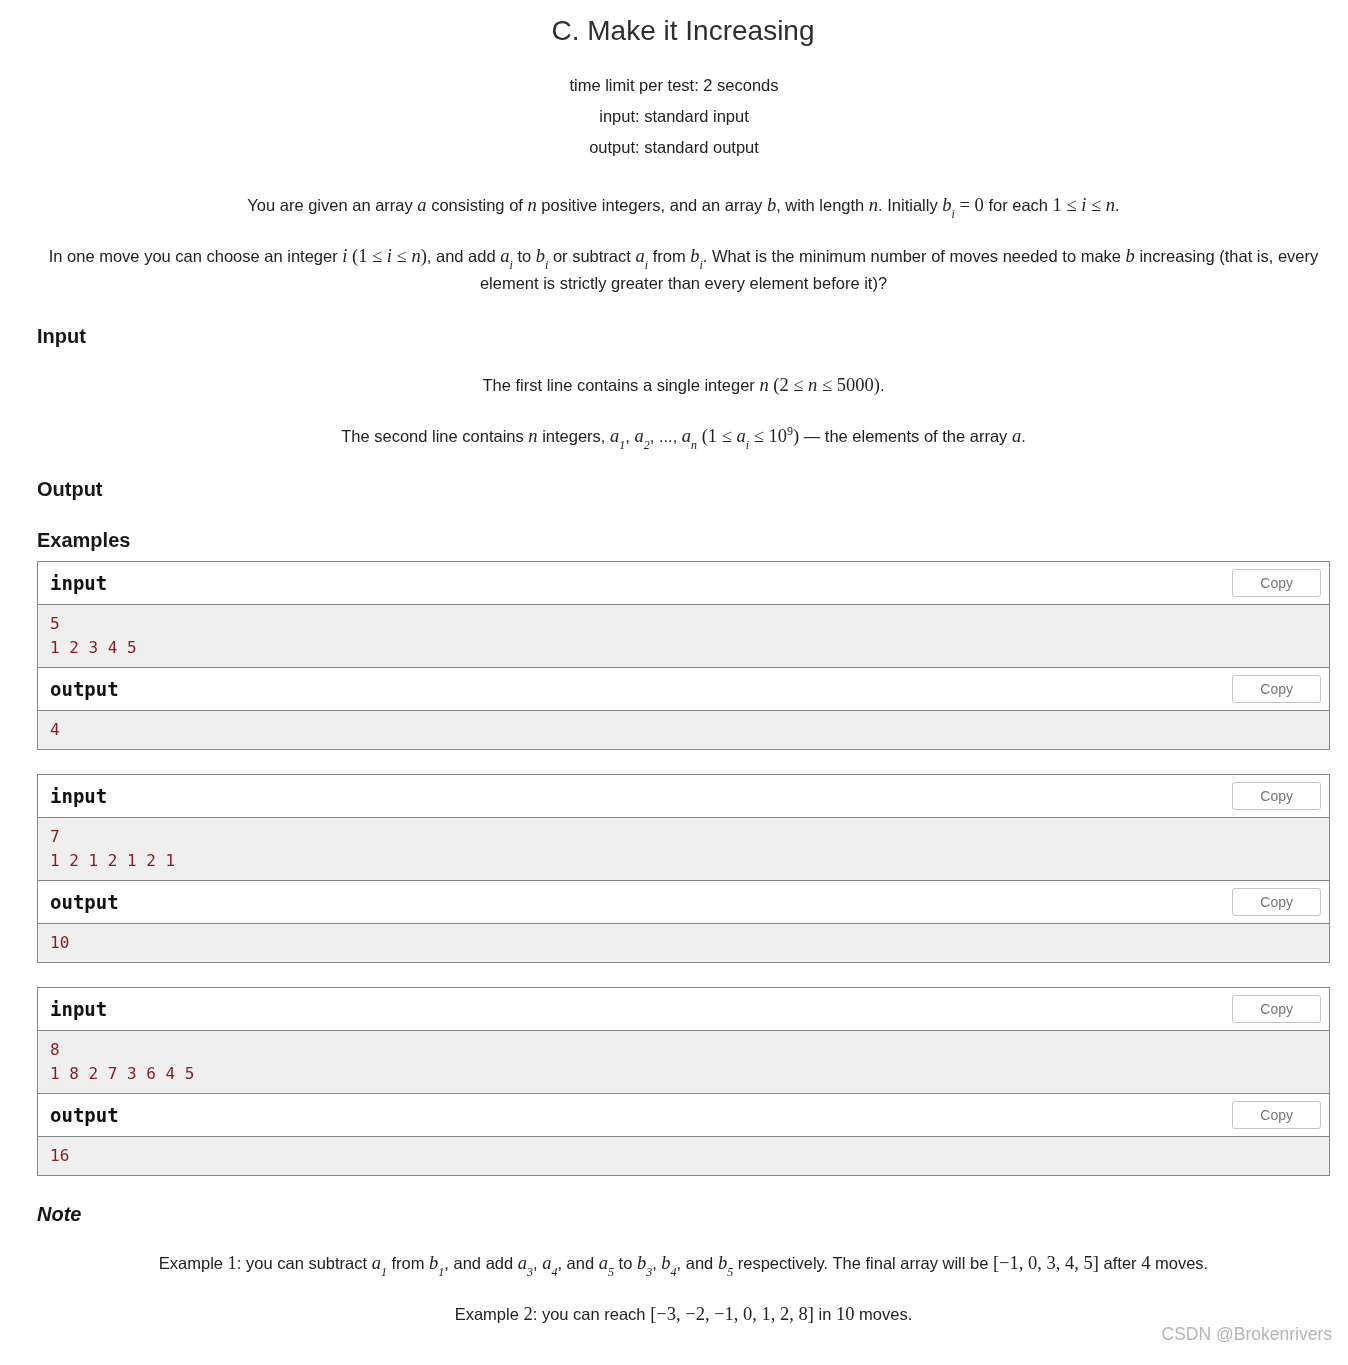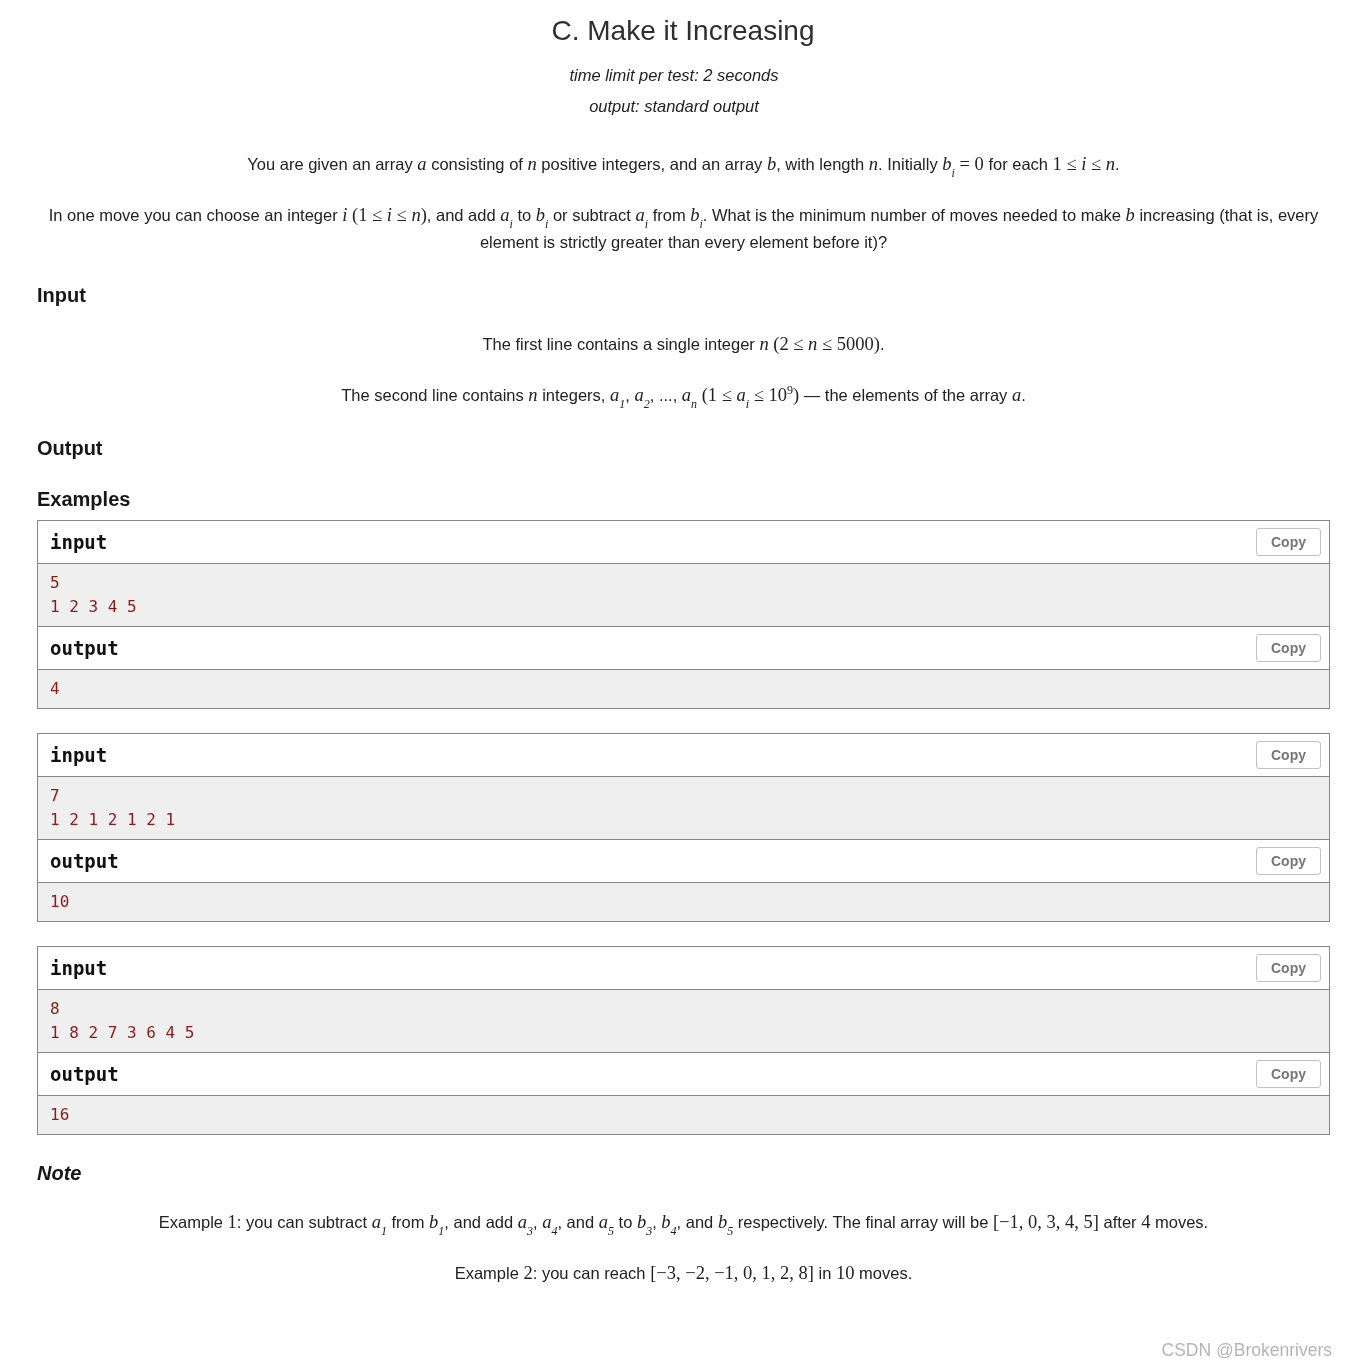--- a/index.html
+++ b/index.html
@@ -12,21 +12,21 @@
     font-size:16px;
     position:relative;
     overflow:hidden;
   }
   .prob-header { text-align:center; }
   .prob-title {
     margin:14px 0 0 18px;
     font-size:28px; font-weight:400;
     color:#2e2e2e; line-height:33px;
   }
-  .prob-meta { margin-top:13px;font-style:italic; }
+  .prob-meta { margin-top:23px; }
   .prob-meta .meta-line { line-height:31px; font-size:16.5px; color:#222; }
 
   .main { margin:0 18px 0 37px; }
 
   .para { margin:24px 0; line-height:27px; font-size:16.5px; color:#222;text-align:center; }
   .para.first-statement { margin-top:29px; }
   .after-heading { }
 
   h2.section-heading {
     font-size:20px; font-weight:700; color:#171717;
@@ -47,44 +47,45 @@
     display:flex; justify-content:space-between; align-items:center;
     background:#fff; padding:7px 8px 7px 12px; height:43px;
     border-bottom:1px solid #888;
   }
   .ex-title {
     font-family:"DejaVu Sans Mono", monospace;
     font-weight:700; font-size:19px; color:#111;
   }
   .copy-btn {
     font-family:"Liberation Sans", sans-serif;
-    font-size:14px; font-weight:700; color:#767676;
+    font-size:14px; font-weight:400; color:#767676;
     background:#ffffff; border:1px solid #c3c3c3; border-radius:3px;
-    padding:4px 14px; cursor:pointer; line-height:18px;
+    padding:4px 27px; cursor:pointer; line-height:18px;
   }
   .ex-pre {
     margin:0; background:#efefef; color:#8b1a1a;
     font-family:"DejaVu Sans Mono", monospace;
     font-size:16px; line-height:24px;
     padding:7px 12px;
   }
   .ex-pre-input { border-bottom:1px solid #888; }
 
   .watermark {
-    position:absolute; right:16px; bottom:4px;
+    position:absolute; right:16px; bottom:20px;
     color:#b5b5b5; font-size:17.5px;text-align:right;
   }
 </style>
 </head>
 <body>
 
 <div class="prob-header">
   <h1 class="prob-title">C. Make it Increasing</h1>
   <div class="prob-meta">
     <div class="meta-line">time limit per test: 2 seconds</div>
+    <div class="meta-line">input: standard input</div>
     <div class="meta-line">output: standard output</div>
   </div>
 </div>
 
 <div class="main">
 
   <p class="para first-statement">You are given an array <span class="mv">a</span> consisting of <span class="mv">n</span> positive integers, and an array <span class="mv">b</span>, with length <span class="mv">n</span>. Initially <span class="mv">b<sub>i</sub></span><span class="mn"> = 0</span> for each <span class="mn">1 ≤ </span><span class="mv">i</span><span class="mn"> ≤ </span><span class="mv">n</span>.</p>
   <p class="para">In one move you can choose an integer <span class="mv">i</span> <span class="mn">(1 ≤ </span><span class="mv">i</span><span class="mn"> ≤ </span><span class="mv">n</span><span class="mn">)</span>, and add <span class="mv">a<sub>i</sub></span> to <span class="mv">b<sub>i</sub></span> or subtract <span class="mv">a<sub>i</sub></span> from <span class="mv">b<sub>i</sub></span>. What is the minimum number of moves needed to make <span class="mv">b</span> increasing (that is, every element is strictly greater than every element before it)?</p>
 
   <h2 class="section-heading">Input</h2>

